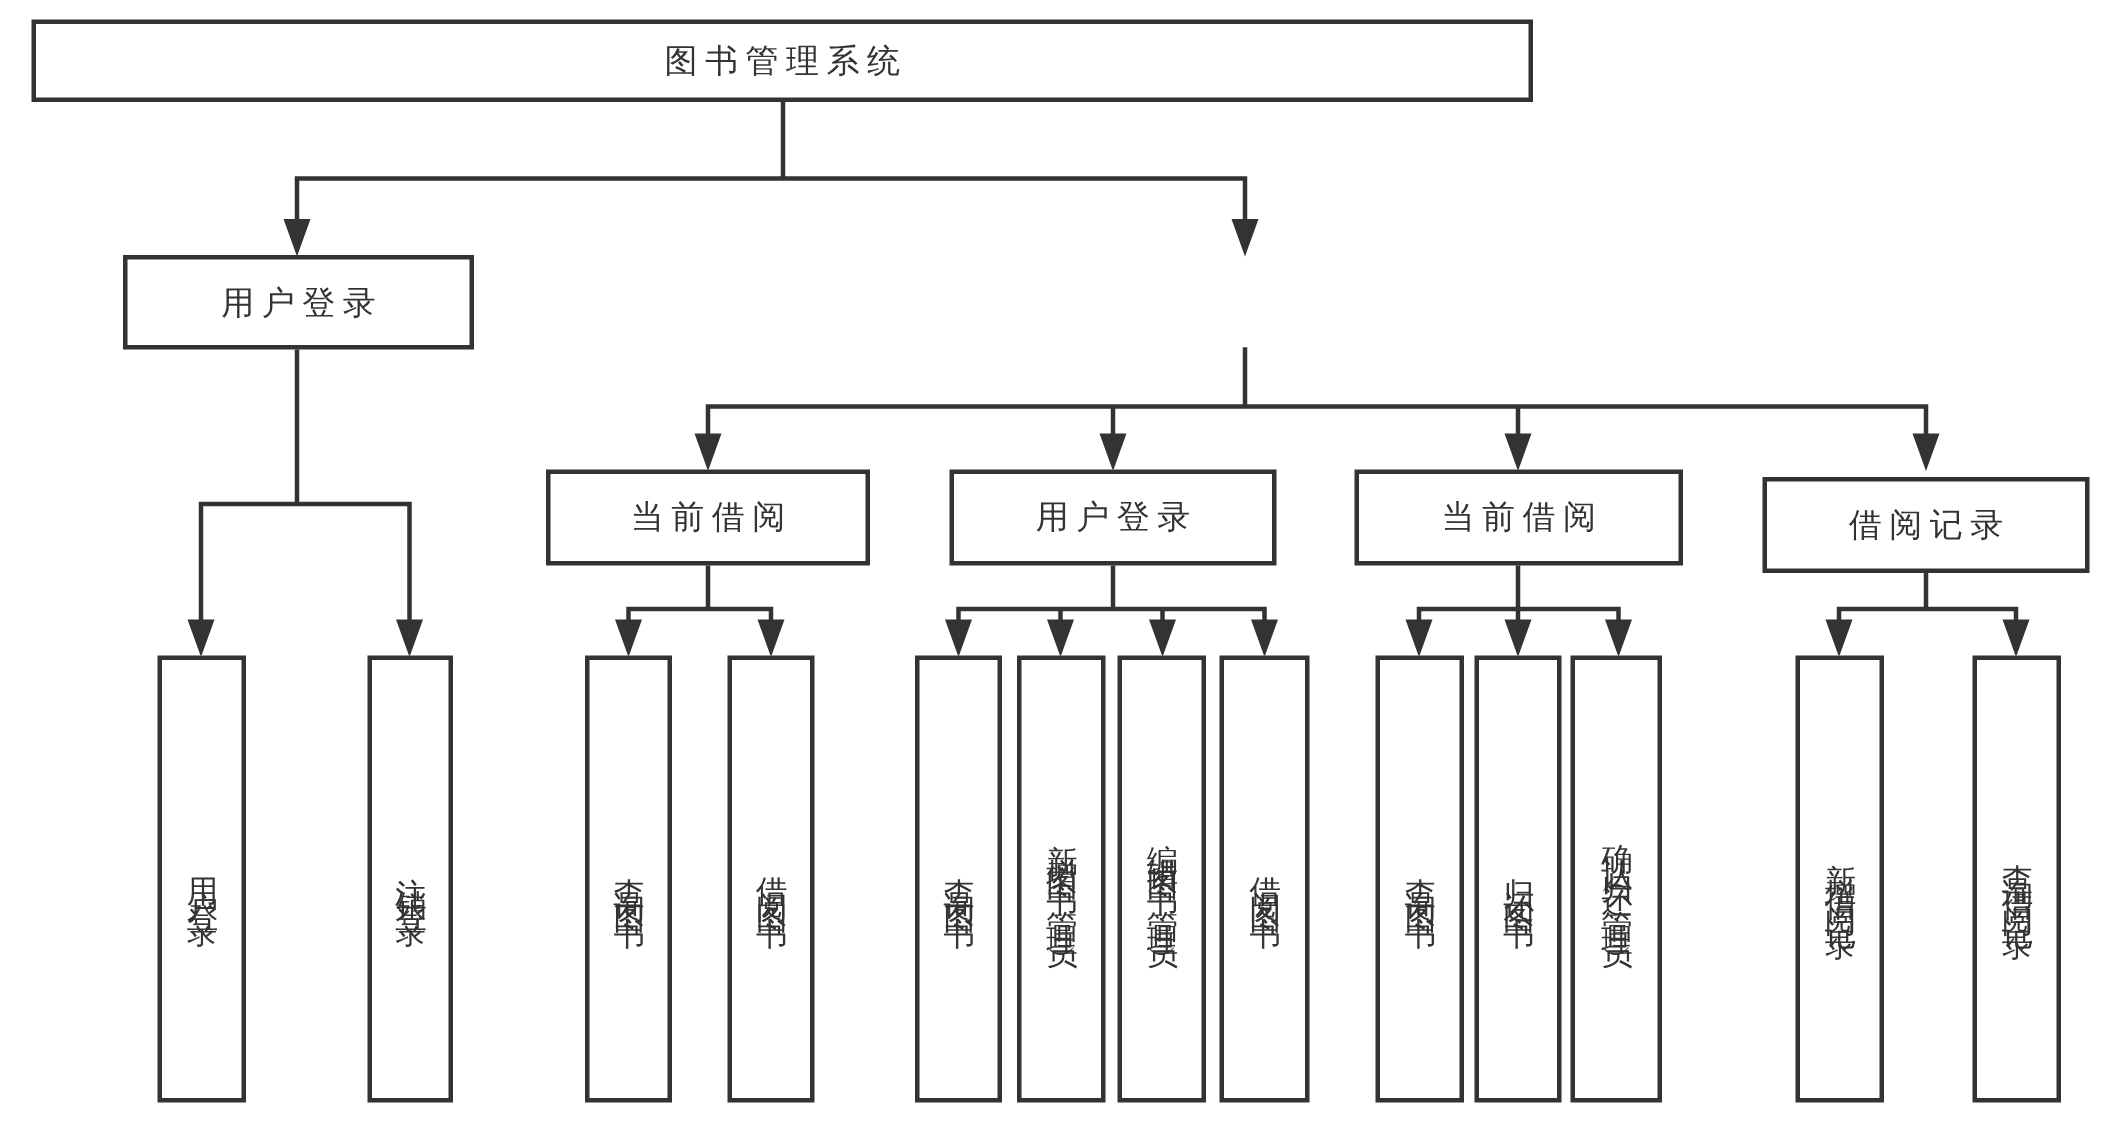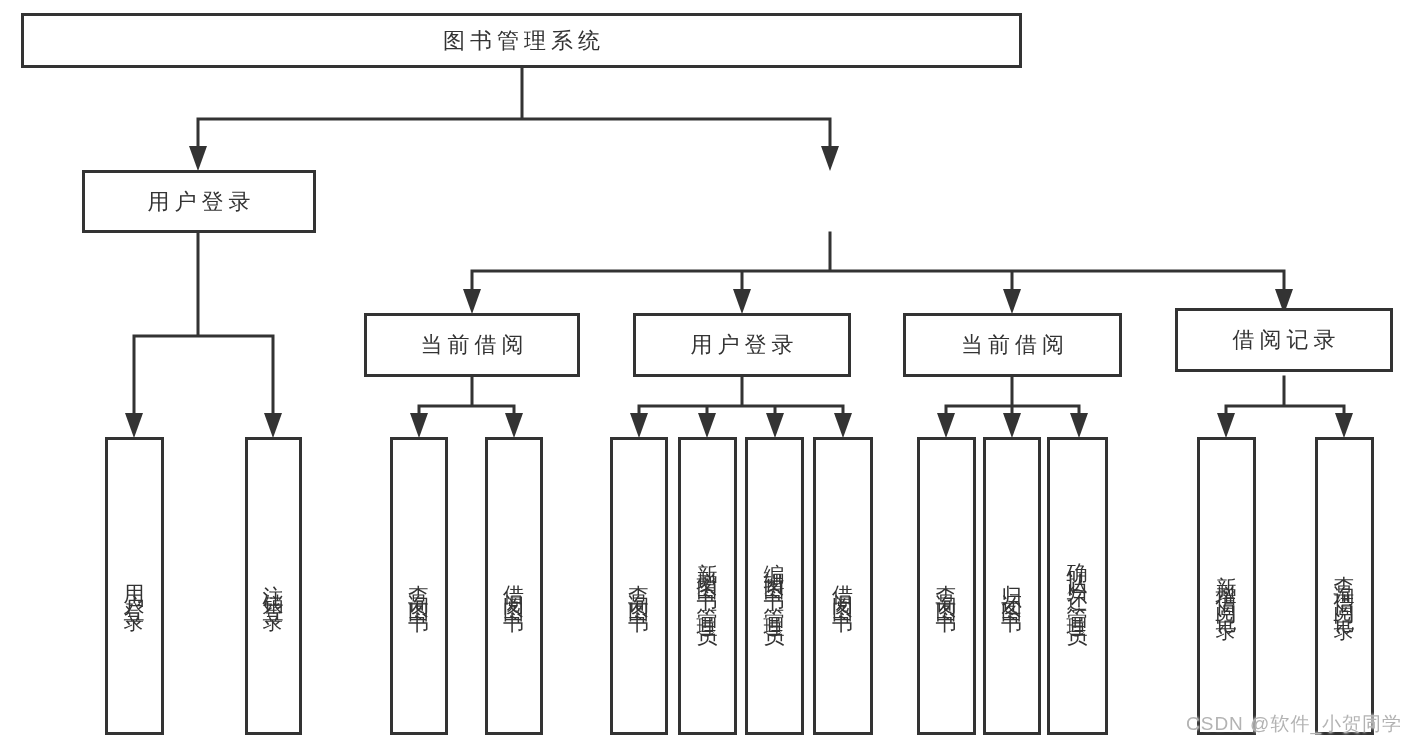--- a/index.html
+++ b/index.html
@@ -105,35 +105,34 @@
     </g>
   </svg>
 
   <div class="hbox" style="left:21px;top:13px;width:1001px;height:55px">图书管理系统</div>
 
   <div class="hbox" style="left:82px;top:170px;width:234px;height:63px">用户登录</div>
 
   <div class="hbox" style="left:364px;top:313px;width:216px;height:64px">当前借阅</div>
   <div class="hbox" style="left:633px;top:313px;width:218px;height:64px">用户登录</div>
   <div class="hbox" style="left:903px;top:313px;width:219px;height:64px">当前借阅</div>
-  <div class="hbox" style="left:1175px;top:308px;width:218px;height:64px">借阅记录</div>
+  <div class="hbox" style="left:1175px;top:318px;width:218px;height:64px">借阅记录</div>
 
   <div class="vbox" style="left:105px;top:437px;width:59px;height:298px">用户登录</div>
   <div class="vbox" style="left:245px;top:437px;width:57px;height:298px">注销登录</div>
 
   <div class="vbox" style="left:390px;top:437px;width:58px;height:298px">查询图书</div>
   <div class="vbox" style="left:485px;top:437px;width:58px;height:298px">借阅图书</div>
 
   <div class="vbox" style="left:610px;top:437px;width:58px;height:298px">查询图书</div>
   <div class="vbox" style="left:678px;top:437px;width:59px;height:298px">新增图书（管理员）</div>
   <div class="vbox" style="left:745px;top:437px;width:59px;height:298px">编辑图书（管理员）</div>
   <div class="vbox" style="left:813px;top:437px;width:60px;height:298px">借阅图书</div>
 
   <div class="vbox" style="left:917px;top:437px;width:59px;height:298px">查询图书</div>
   <div class="vbox" style="left:983px;top:437px;width:58px;height:298px">归还图书</div>
   <div class="vbox" style="left:1047px;top:437px;width:61px;height:298px">确认归还（管理员）</div>
 
   <div class="vbox" style="left:1197px;top:437px;width:59px;height:298px">新增借阅记录</div>
   <div class="vbox" style="left:1315px;top:437px;width:59px;height:298px">查询借阅记录</div>
 
-  <div class="watermark">CSDN @软件_小贺同学</div>
 
 </div>
 
 </body></html>

